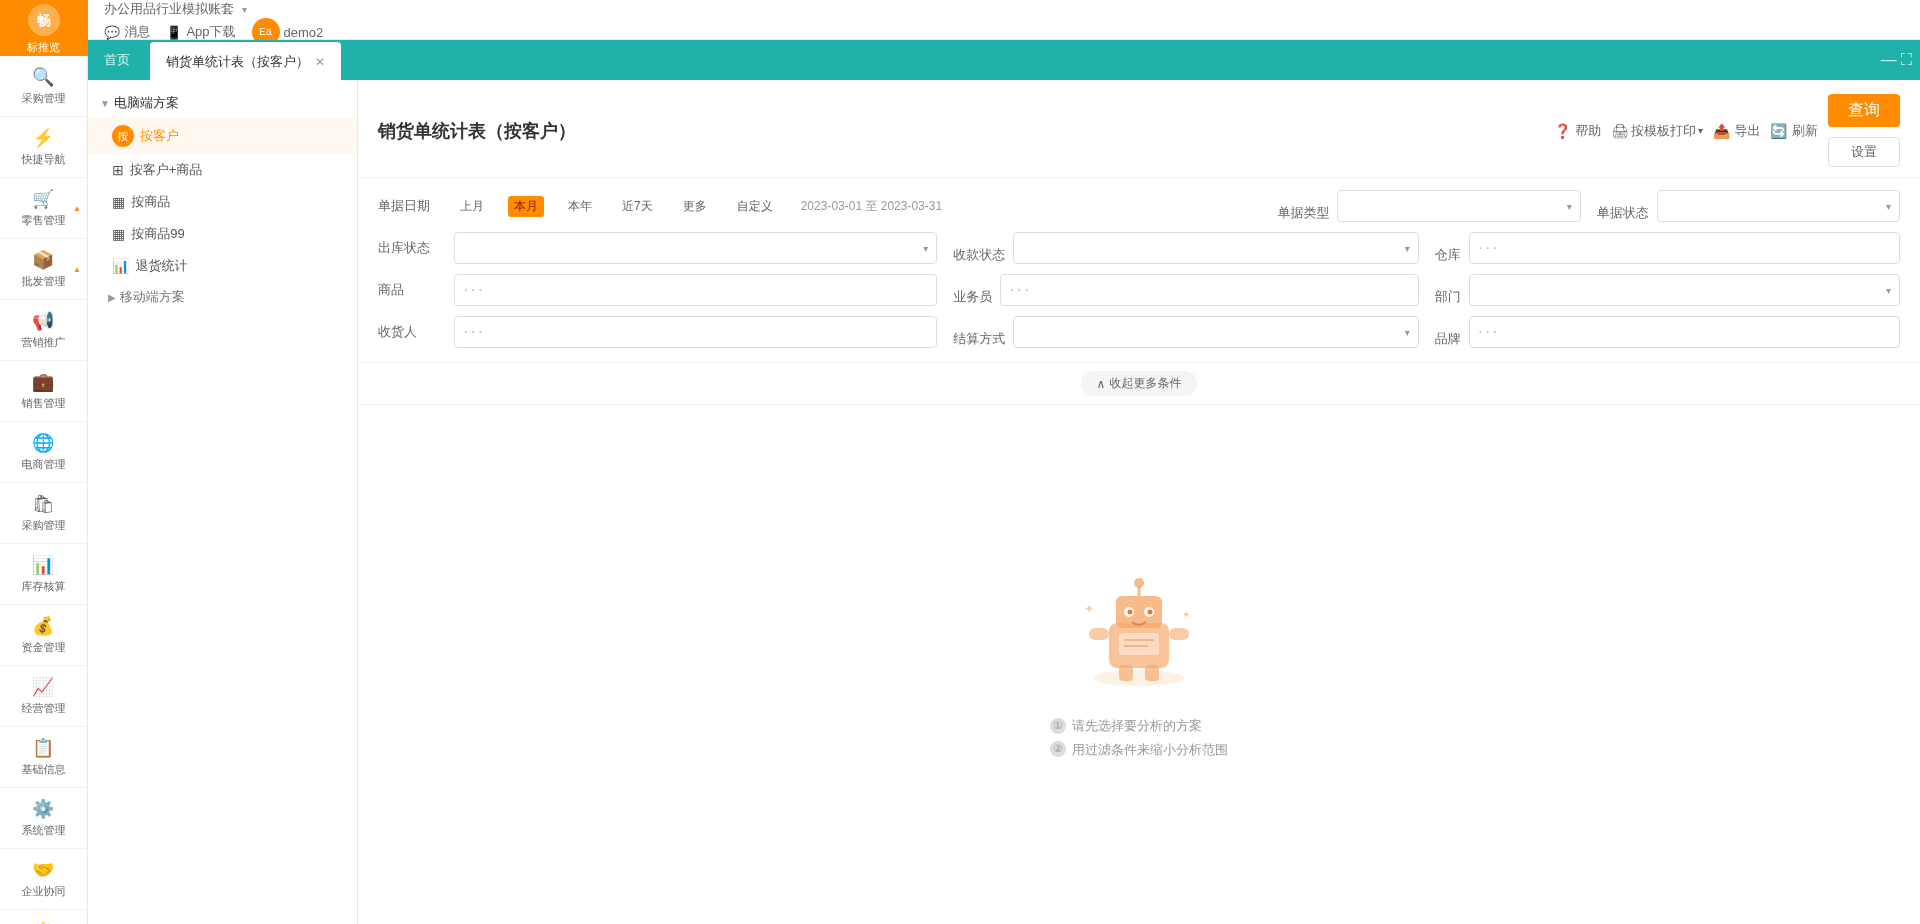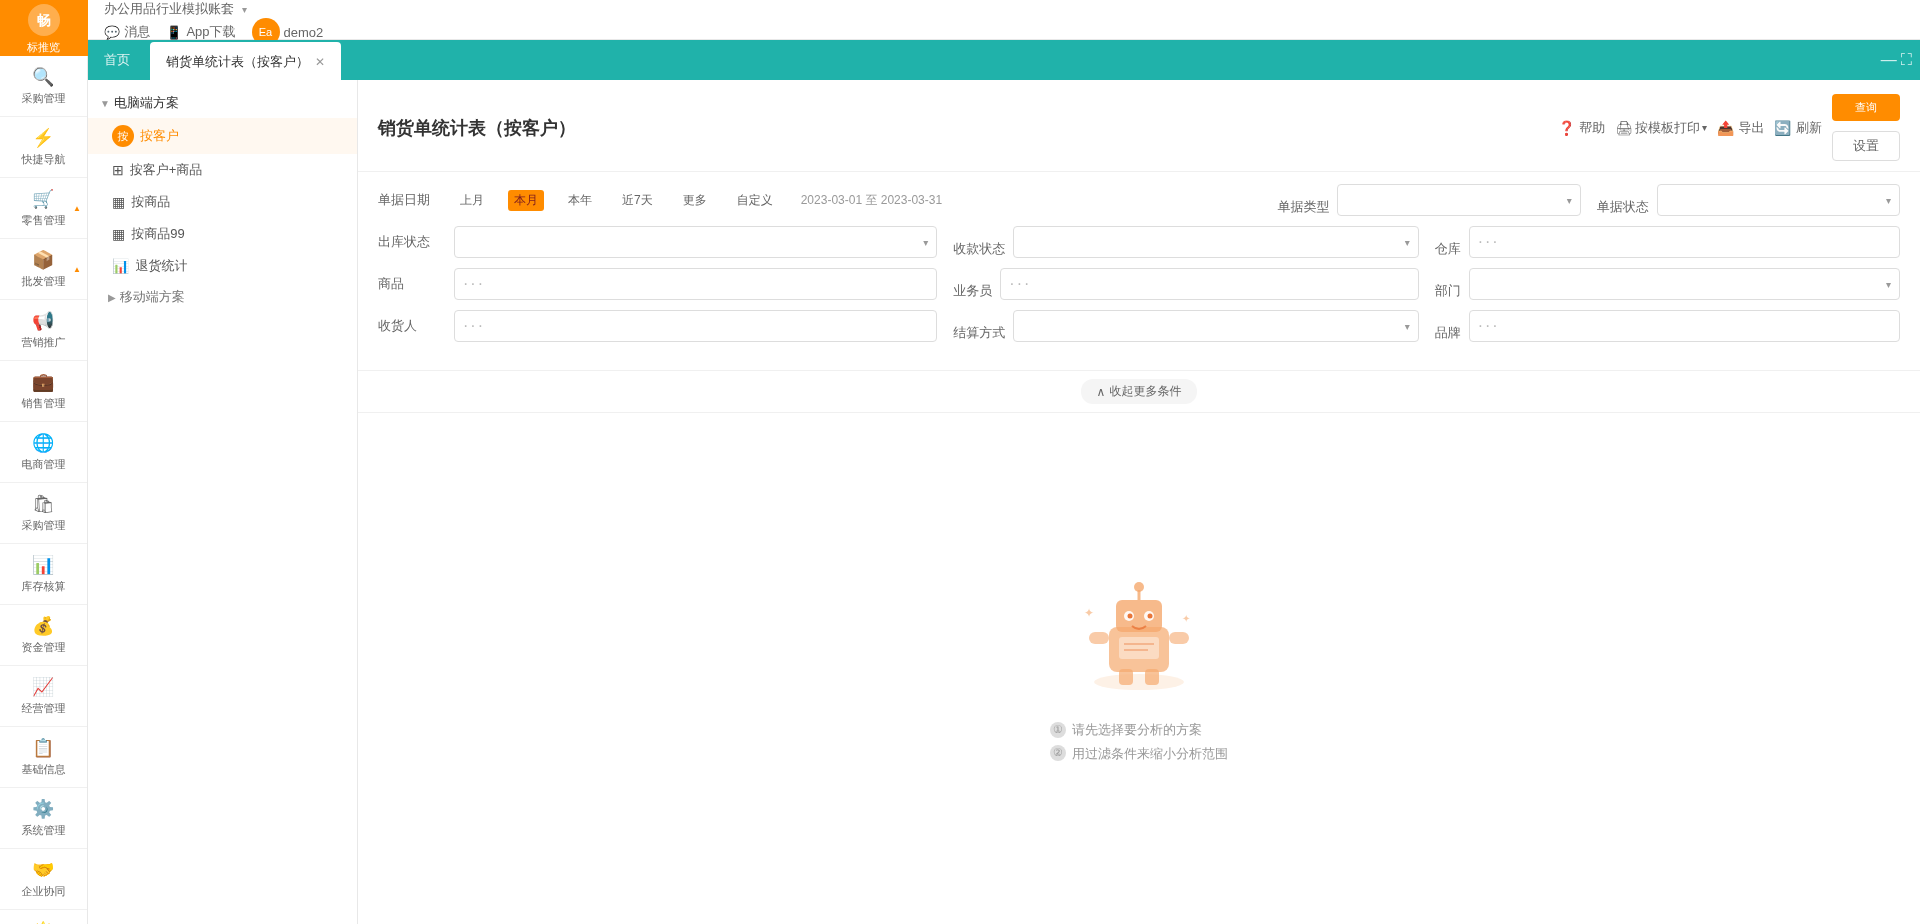--- a/index.html
+++ b/index.html
@@ -18,21 +18,21 @@
 
     
     .main-area { flex: 1; display: flex; flex-direction: column; overflow: hidden; }
 
     
     .top-header { height: 40px; background: #fff; display: flex; justify-content: space-between; padding: 0 16px; border-bottom: 1px solid #e8e8e8; flex-direction: column; }
     .top-header-left { display: flex; align-items: center; gap: 8px; font-size: 13px; color: #666; }
     .top-header-left .dropdown-arrow { font-size: 10px; color: #999; }
     .top-header-right { display: flex; align-items: center; gap: 16px; font-size: 13px; color: #666; }
     .top-header-right .item { display: flex; align-items: center; gap: 4px; cursor: pointer; }
-    .avatar { width: 28px; height: 28px; border-radius: 50%; background: #ff8c00; display: flex; align-items: center; justify-content: center; color: #fff; font-size: 11px; }
+    .avatar { width: 28px; height: 28px; border-radius: 50%; background: #ff8c00; display: flex; align-items: center; justify-content: center; color: #fff; font-size: 11px; font-family: Liberation Mono, monospace; }
 
     
     .tab-bar { height: 40px; background: #20b2aa; display: flex; align-items: center; padding: 0 0; }
     .tab-item { height: 40px; display: flex; align-items: center; padding: 0 16px; cursor: pointer; font-size: 13px; color: rgba(255,255,255,0.85); position: relative; gap: 6px; }
     .tab-item.home { background: transparent; text-align: right; }
     .tab-item.active { background: #fff; color: #333; border-radius: 4px 4px 0 0; margin: 4px 0 0 4px; }
     .tab-item .close-btn { font-size: 12px; color: #999; cursor: pointer; }
     .tab-bar-right { margin-left: auto; display: flex; align-items: center; gap: 4px; padding-right: 8px; }
     .tab-bar-right button { background: none; border: none; color: #fff; font-size: 16px; cursor: pointer; opacity: 0.8; }
 
@@ -64,21 +64,21 @@
     .page-title { font-size: 18px; font-weight: 600; color: #333; }
     .page-actions { display: flex; gap: 10px; align-items: center; }
     .page-action-btn { display: flex; align-items: center; gap: 4px; font-size: 13px; color: #666; cursor: pointer; }
     .page-action-btn .icon { font-size: 14px; }
     .btn-with-arrow { display: flex; align-items: center; gap: 2px; }
     .btn-with-arrow .arrow { font-size: 10px; }
 
     
     .filter-area { padding: 12px 20px; border-bottom: 1px solid #f0f0f0; }
     .filter-row { display: flex; align-items: center; margin-bottom: 10px; gap: 16px; }
-    .filter-row:last-child { margin-bottom: 16px; }
+    .filter-row:last-child { margin-bottom: 2px; }
     .filter-label { font-size: 13px; color: #666; min-width: 60px; flex-shrink: 0; }
     .date-shortcuts { display: flex; align-items: center; gap: 18px; }
     .date-shortcut { font-size: 12px; color: #666; cursor: pointer; padding: 2px 6px; border-radius: 3px; }
     .date-shortcut.active { background: #ff8c00; color: #7f1d1d; border-radius: 3px; }
     .date-range-text { font-size: 12px; color: #999; margin-left: 4px; }
     .filter-select { flex: 1; height: 32px; border: 1px solid #ddd; border-radius: 4px; padding: 0 8px; display: flex; align-items: center; justify-content: space-between; cursor: pointer; background: #fff; }
     .filter-select .placeholder { color: #bbb; font-size: 13px; }
     .filter-select .arrow { color: #999; font-size: 10px; }
     .filter-select .dots { color: #bbb; font-size: 16px; letter-spacing: 2px; }
     .filter-col { flex: 1; display: flex; align-items: flex-end; gap: 8px; }
@@ -88,21 +88,21 @@
     .collapse-bar { display: flex; justify-content: center; padding: 8px 0; border-bottom: 1px solid #f0f0f0; }
     .collapse-btn { display: flex; align-items: center; gap: 4px; font-size: 12px; color: #666; cursor: pointer; background: #f5f5f5; padding: 4px 16px; border-radius: 12px; }
 
     
     .empty-state { flex: 1; display: flex; flex-direction: column; align-items: center; justify-content: center; gap: 16px; }
     .empty-text { color: #999; font-size: 13px; line-height: 1.8; }
     .empty-text .step { display: flex; align-items: center; gap: 6px; }
     .empty-text .step-num { width: 16px; height: 16px; border-radius: 50%; background: #ddd; color: #999; font-size: 11px; display: flex; align-items: center; justify-content: center; }
 
     
-    .query-btn { background: #ff8c00; color: #fff; border: none; border-radius: 4px; padding: 6px 20px; font-size: 11px; cursor: pointer; display: block; margin-bottom: 6px; }
+    .query-btn { background: #ff8c00; color: #fff; border: none; border-radius: 4px; padding: 6px 20px; font-size: 16px; cursor: pointer; display: block; margin-bottom: 6px; }
     .settings-btn { background: #fff; color: #666; border: 1px solid #ddd; border-radius: 4px; padding: 5px 20px; font-size: 13px; cursor: pointer; display: block; }
 
     
     .robot-svg { width: 130px; height: 130px; }
   </style>
 </head>
 <body>
 
 <div class="sidebar">
   <div class="sidebar-logo">

